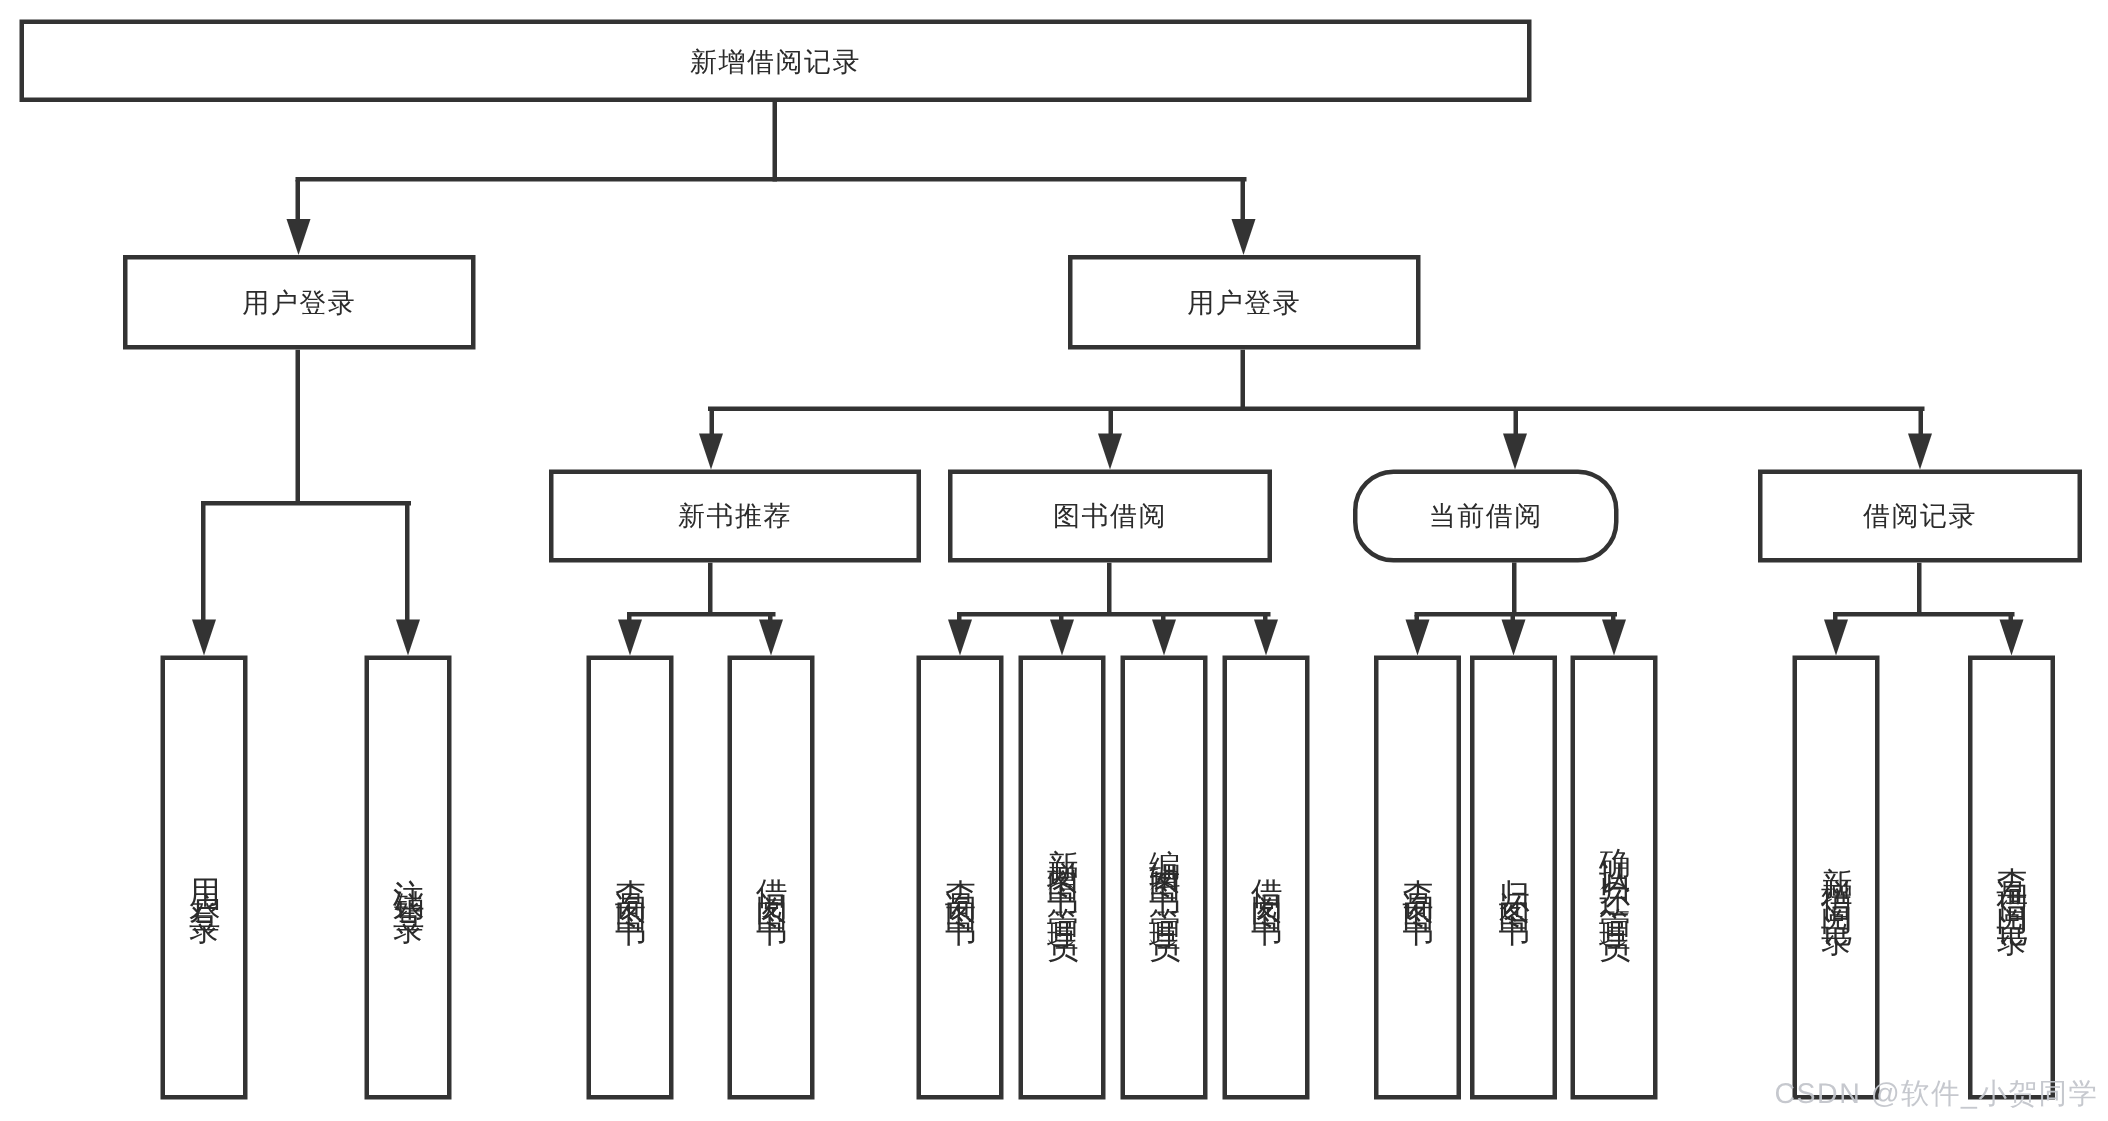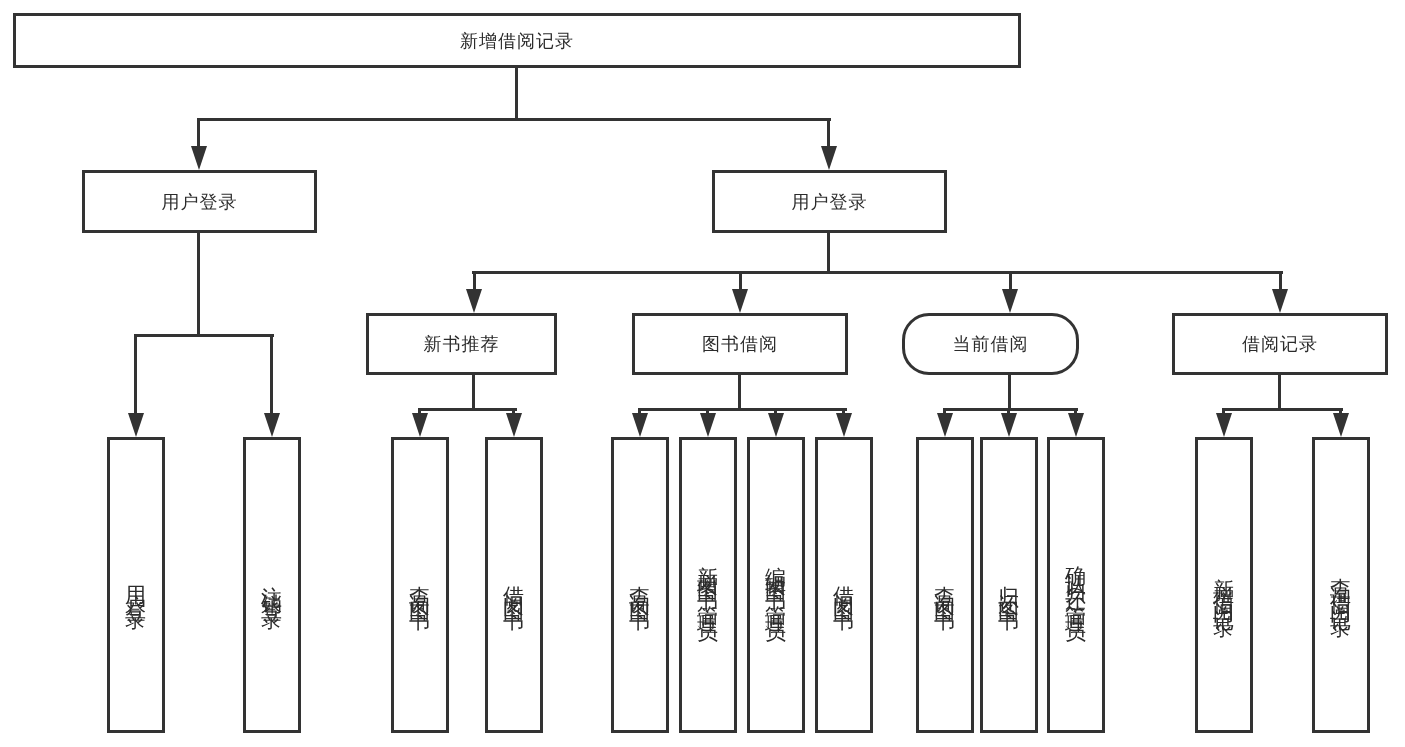--- a/index.html
+++ b/index.html
@@ -82,21 +82,21 @@
   <div class="ln" style="left:472px;top:271px;width:811px;height:3px;"></div>
   <div class="ln" style="left:473px;top:273px;width:3px;height:18px;"></div>
   <div class="ln" style="left:739px;top:273px;width:3px;height:18px;"></div>
   <div class="ln" style="left:1009px;top:273px;width:3px;height:18px;"></div>
   <div class="ln" style="left:1279px;top:273px;width:3px;height:18px;"></div>
   <div class="arrow" style="left:466px;top:289px;"></div>
   <div class="arrow" style="left:732px;top:289px;"></div>
   <div class="arrow" style="left:1002px;top:289px;"></div>
   <div class="arrow" style="left:1272px;top:289px;"></div>
 
-  <div class="box" style="left:366px;top:313px;width:191px;height:62px;">
+  <div class="box" style="left:366px;top:313px;width:248px;height:62px;">
     <span>新书推荐</span>
   </div>
   <div class="box" style="left:632px;top:313px;width:216px;height:62px;align-items:center;">
     <span>图书借阅</span>
   </div>
   <div class="box" style="left:902px;top:313px;width:177px;height:62px;border-radius:27px;">
     <span>当前借阅</span>
   </div>
   <div class="box" style="left:1172px;top:313px;width:216px;height:62px;">
     <span>借阅记录</span>
@@ -173,14 +173,15 @@
     <span class="vtxt">确认归还（管理员）</span>
   </div>
 
   <div class="box leaf" style="left:1195px;">
     <span class="vtxt">新增借阅记录</span>
   </div>
   <div class="box leaf" style="left:1312px;">
     <span class="vtxt">查询借阅记录</span>
   </div>
 
+  <div class="watermark" style="color: rgb(195, 198, 204);">CSDN @软件_小贺同学</div>
 
 </div>
 
 </body></html>

